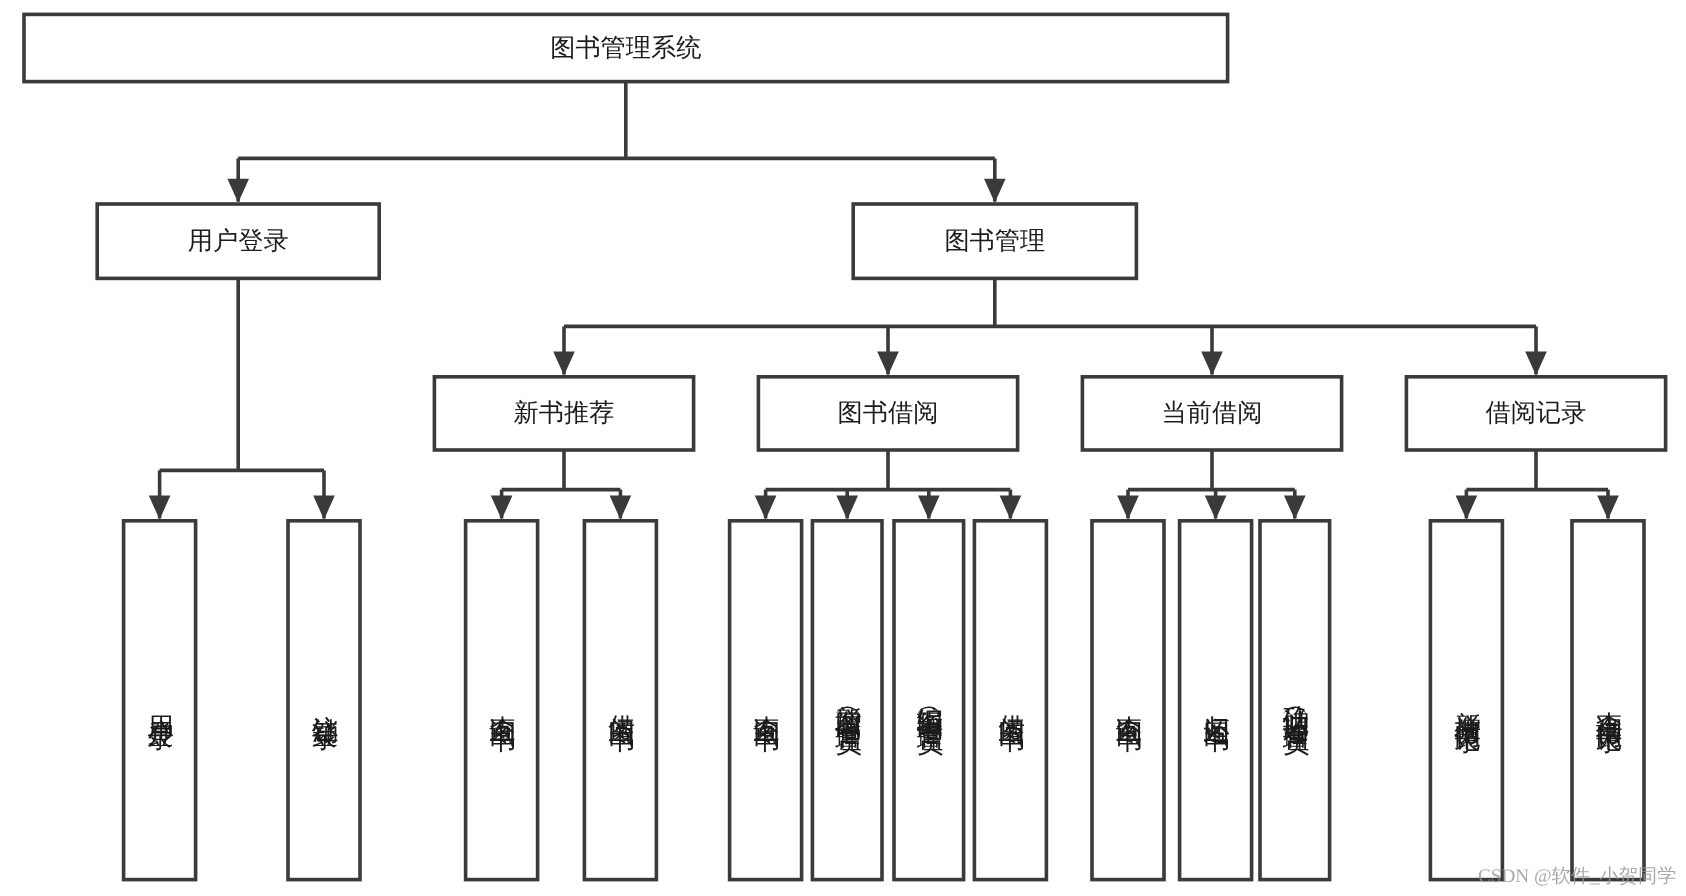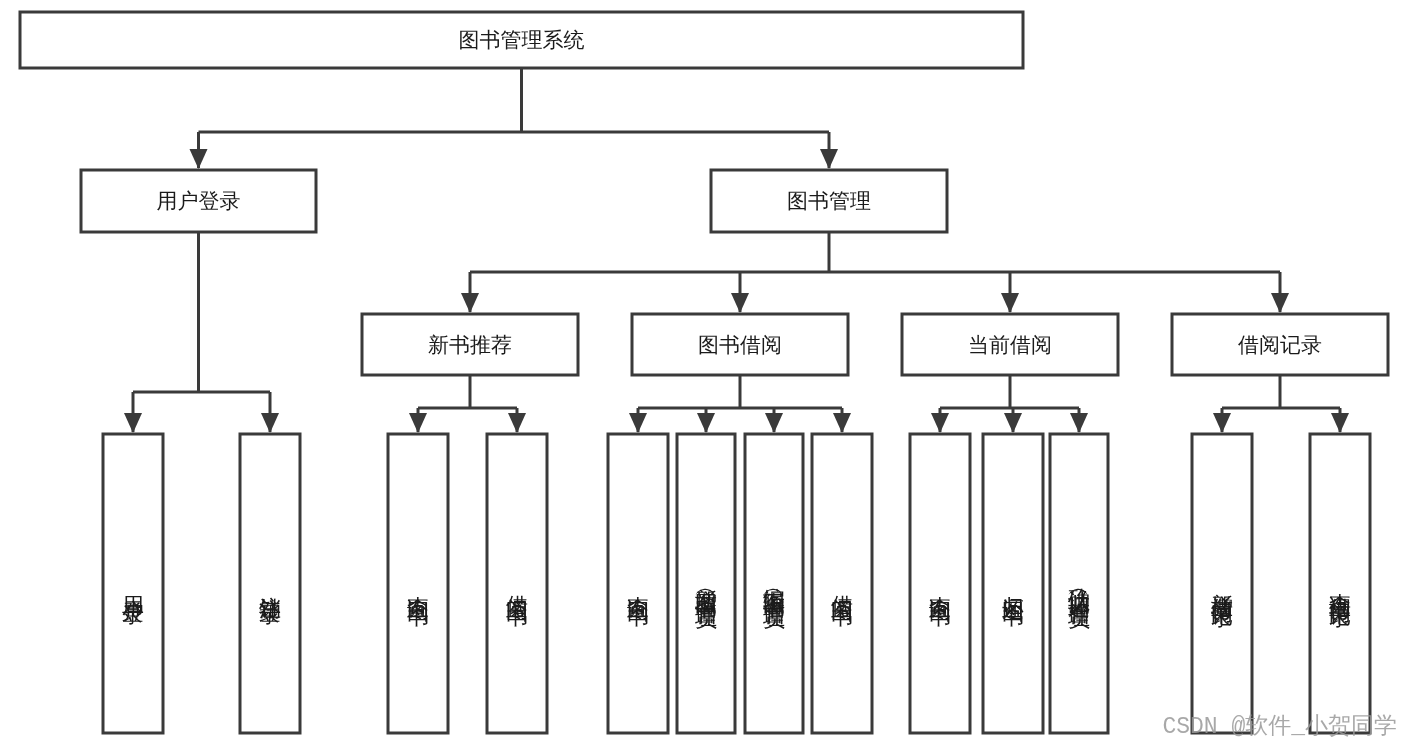--- a/index.html
+++ b/index.html
@@ -61,22 +61,22 @@
     display: flex;
     align-items: center;
     justify-content: center;
     pointer-events: none;
     user-select: none;
   }
   .watermark {
     position: absolute;
     right: 8px;
     bottom: 6px;
-    font-family: Liberation Mono, monospace;
-    font-size: 23px;
+    font-family: Liberation Serif, serif;
+    font-size: 16px;
     color: #9a9a9a;
     opacity: 0.85;
     white-space: nowrap;
   }
 </style>
 </head>
 <body>
 
 <div id="diagram-root">
 

